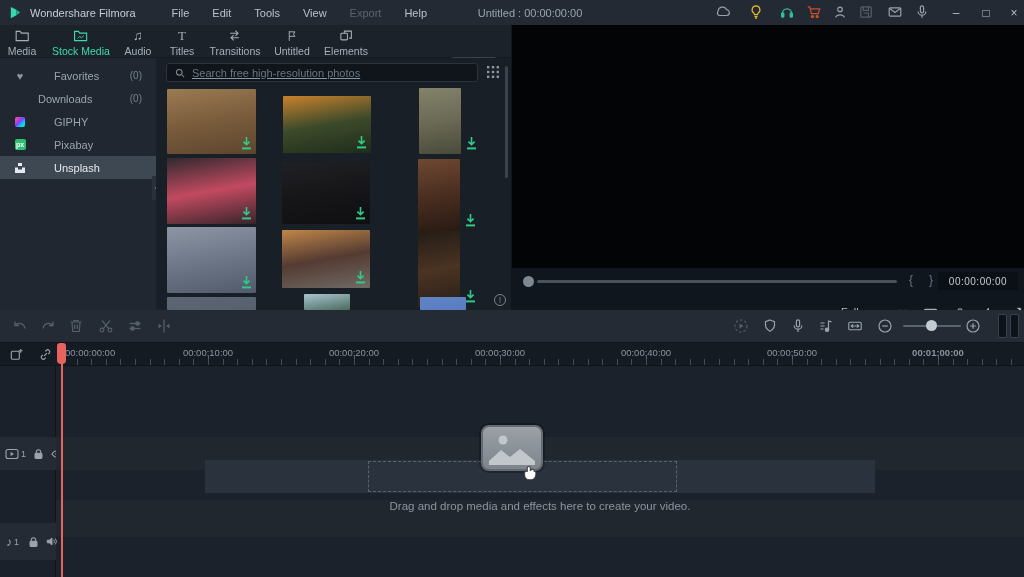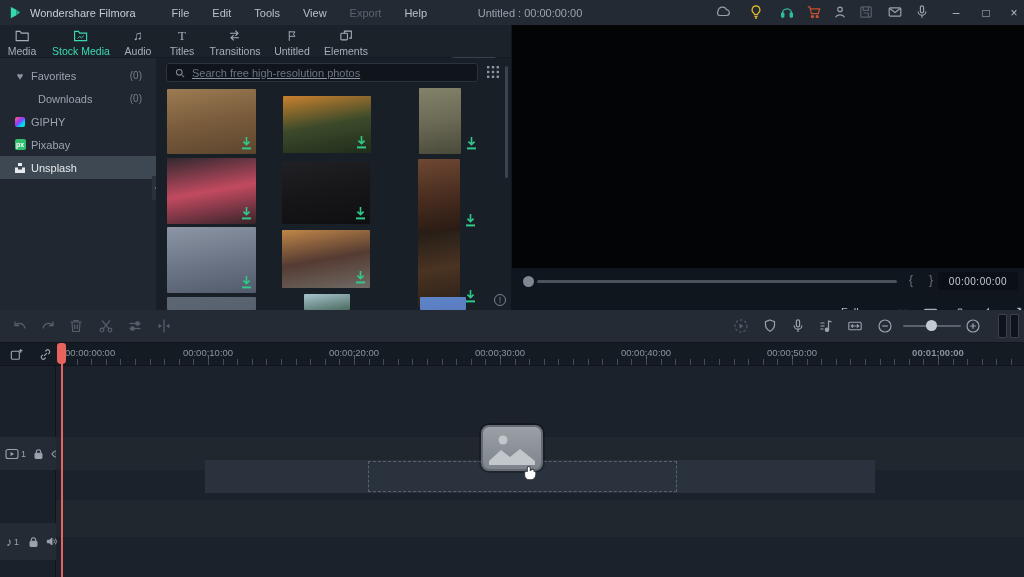--- a/index.html
+++ b/index.html
@@ -24,21 +24,21 @@
   .tab .tabicon { height:15px; display:flex; align-items:center; justify-content:center; color:#a5afb9; }
   .tab.active, .tab.active .tabicon { color:var(--accent); }
   #tab-underline { position:absolute; top:56px; left:55px; width:52px; height:2px; background:var(--accent); border-radius:1px; }
   #tabs-more { position:absolute; left:418px; top:31px; font-size:15px; color:#cdd4da; letter-spacing:-2px; }
   #export-pill { position:absolute; left:446px; top:32px; width:56px; height:18px; border:1px solid #39424c; border-radius:9px; background:#262d36; color:#5d6873; font-size:10.5px; display:flex; align-items:center; justify-content:center; }
 
   
   #stock-sidebar { position:absolute; left:0; top:58px; width:156px; height:252px; background:#202730; }
   .side-item { position:relative; height:23px; display:flex; align-items:center; font-size:11px; color:#9aa4ae; }
   .side-item .sicon { width:12px; margin-left:14px; display:flex; justify-content:center; }
-  .side-item .slabel { margin-left:5px; }
+  .side-item .slabel { margin-left:28px; }
   .side-item .slabel.noicon { margin-left:38px; }
   .side-item .scount { position:absolute; right:14px; font-size:10px; color:#77818c; }
   .side-item.selected { background:#3e4853; color:#e6eaee; }
   #collapse-handle { position:absolute; left:152px; top:176px; width:11px; height:24px; background:#2a313b; border-radius:0 3px 3px 0; display:flex; align-items:center; justify-content:center; }
   #collapse-handle .tri { width:0; height:0; border-top:4px solid transparent; border-bottom:4px solid transparent; border-right:5px solid #c2c9d0; }
 
   
   #stock-content { position:absolute; left:156px; top:58px; width:355px; height:252px; background:#191f27; }
   #searchbar { position:absolute; left:10px; top:5px; width:312px; height:19px; background:#10151b; border:1px solid #2b333d; border-radius:3px; display:flex; align-items:center; }
   #searchbar input { flex:1; background:transparent; border:none; outline:none; color:#8a95a1; font-size:11px; font-family:"Liberation Sans",sans-serif;text-decoration:underline; }
@@ -612,18 +612,19 @@
       <svg width="58" height="42" viewBox="0 0 58 42" style="margin:0 auto">
           <circle cx="20" cy="13" r="4.5" fill="#c2c7cc"></circle>
           <path d="M6 34l12-11 9 7 10-8 15 12v4H6z" fill="#c2c7cc"></path>
         </svg>
     </div>
     <span id="hand-cursor">
       <svg width="20" height="20" viewBox="0 0 18 18">
           <path d="M5 10c0-1.1.8-1.8 1.6-1.8.3 0 .6.1.8.2V5.6c0-.9.6-1.5 1.4-1.5s1.4.6 1.4 1.5v2l.5-.1c.2-.6.7-1.1 1.4-1.1.8 0 1.5.7 1.5 1.5v.4c1 0 1.7.8 1.7 1.7 0 2.8-1.3 6-4.1 6H9.3c-2.6 0-4.3-2.2-4.3-4.8z" fill="#ffffff" stroke="#3a3f45" stroke-width="1"></path>
         </svg>
     </span>
+    <div id="drop-hint">Drag and drop media and effects here to create your video.</div>
 
     <div id="playhead-line"></div>
     <div id="playhead-head"></div>
   </section>
 
 </div>
 
 </body></html>

